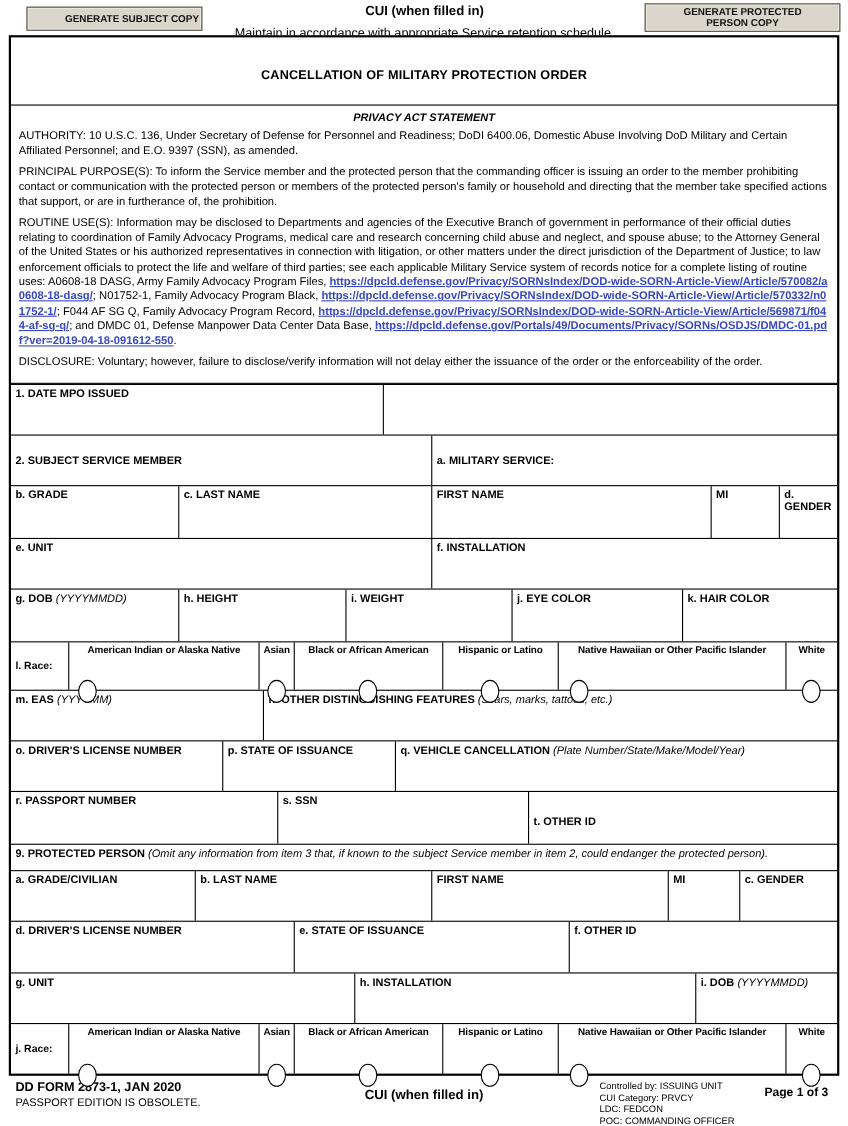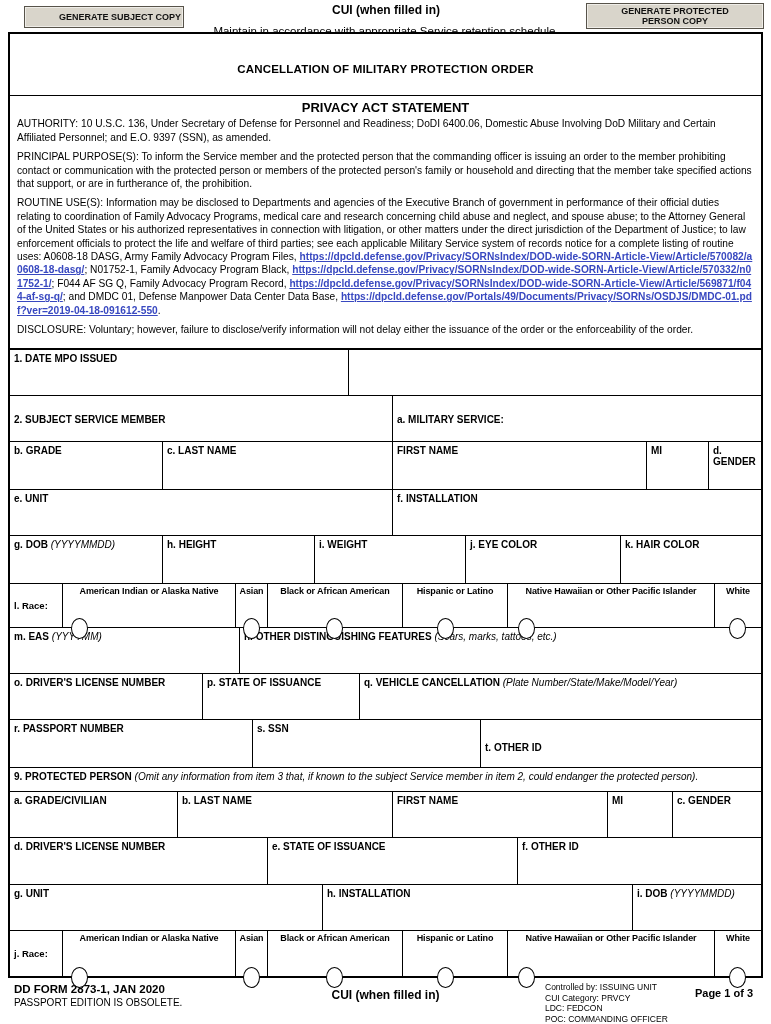--- a/index.html
+++ b/index.html
@@ -19,21 +19,21 @@
   .cui-sub  { font-size:11.5px; margin-top:8px; }
 
   
   .form { position:absolute; left:8px; right:8px; top:32px; height:946px; border:2px solid #000; background:#fff; }
   .title-block { height:62px; border-bottom:1px solid #000; text-align:center; }
   .form-title { font-weight:bold; font-size:11.5px; padding-top:29px; letter-spacing:.2px; }
 
   
   .privacy { height:253px; border-bottom:1px solid #000; padding:3px 7px 0 7px; overflow:hidden;
              font-size:10.2px; line-height:13.4px; }
-  .privacy-heading { text-align:center; font-weight:bold; font-size:13px; margin:2px 0 3px 0; }
+  .privacy-heading { text-align:center; font-weight:bold; font-size:10px; margin:2px 0 3px 0;font-style:italic; }
   .privacy p { margin:0 0 6px 0; }
   .plabel { font-weight:normal; }
   .plink { color:#3848c0; font-weight:bold; text-decoration:underline; word-break:break-all; cursor:pointer; }
 
   
   .row { display:flex; border-top:1px solid #000; }
   .row:first-of-type { border-top:none; }
   .cell { border-left:1px solid #000; padding:3px 4px; font-size:10px; font-weight:bold; overflow:hidden; }
   .cell:first-child { border-left:none; }
   .cell .hint { font-weight:normal; font-style:italic; }

